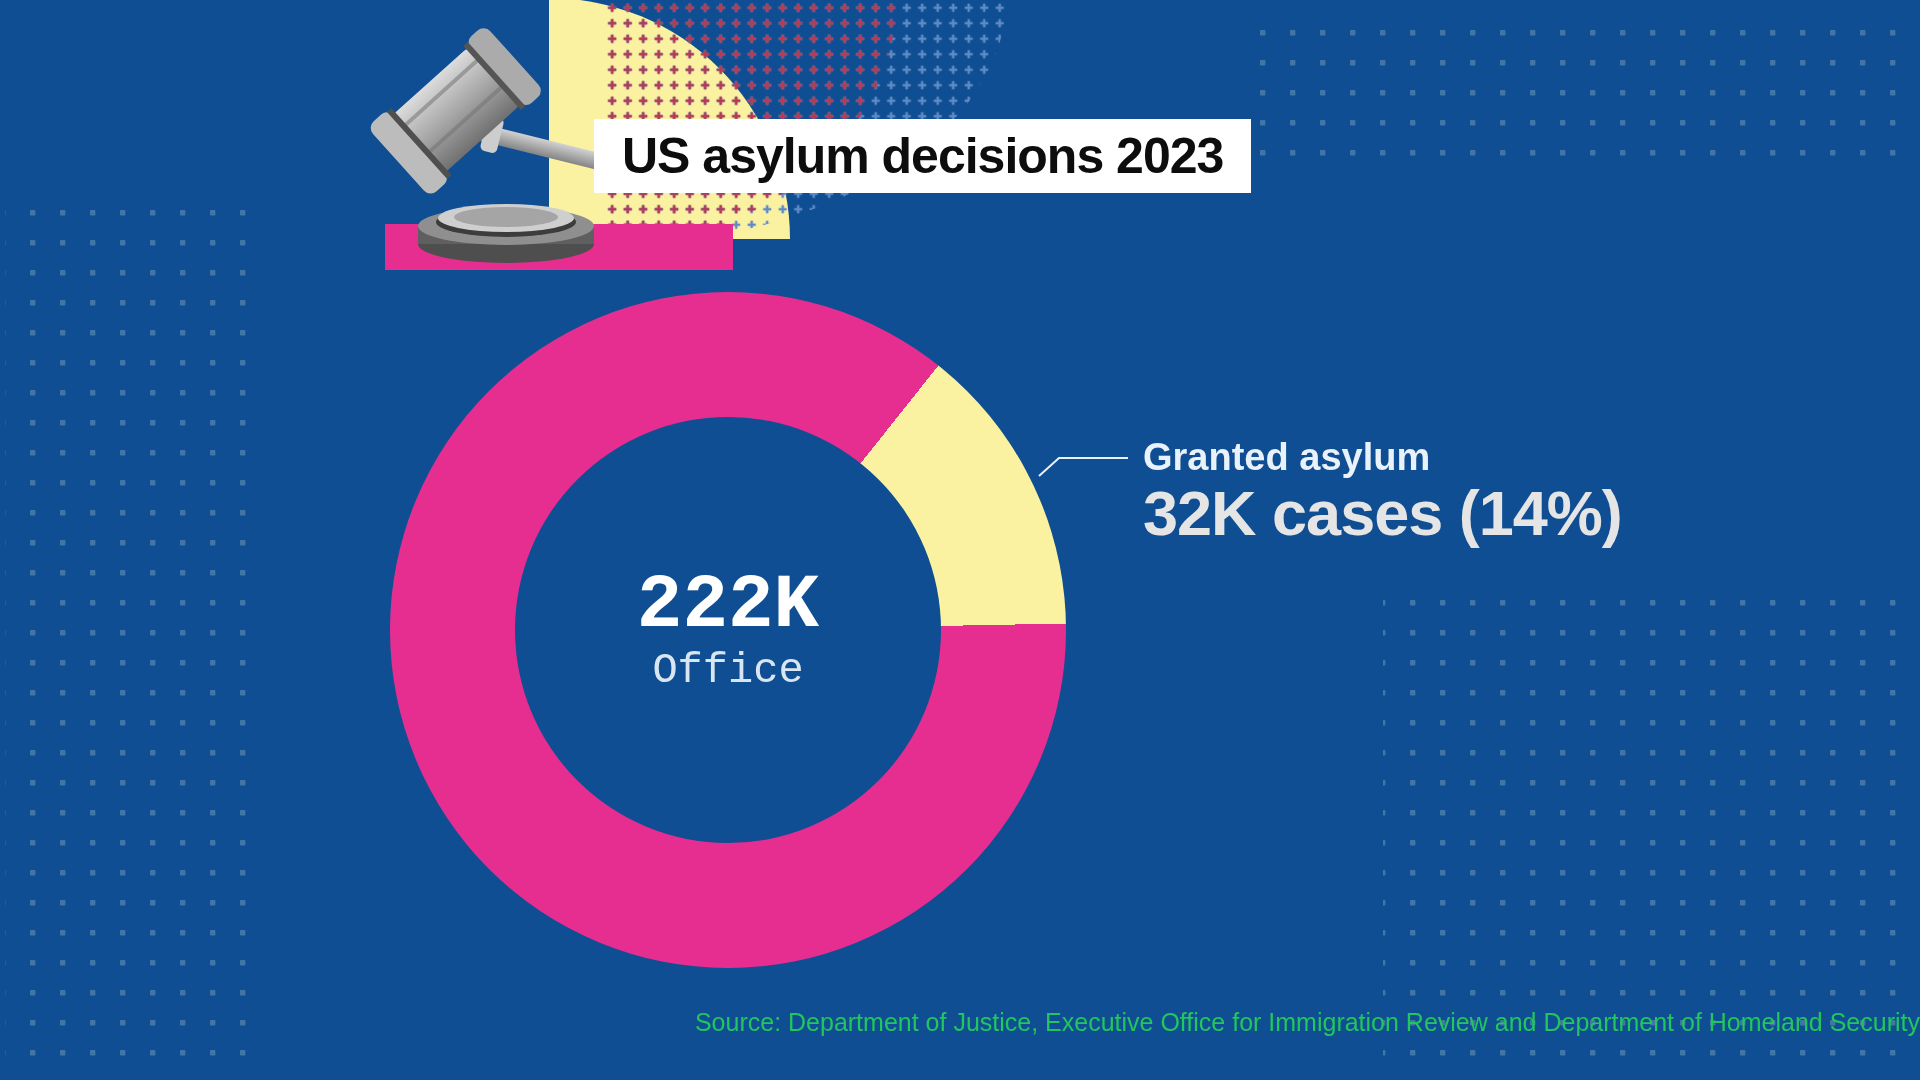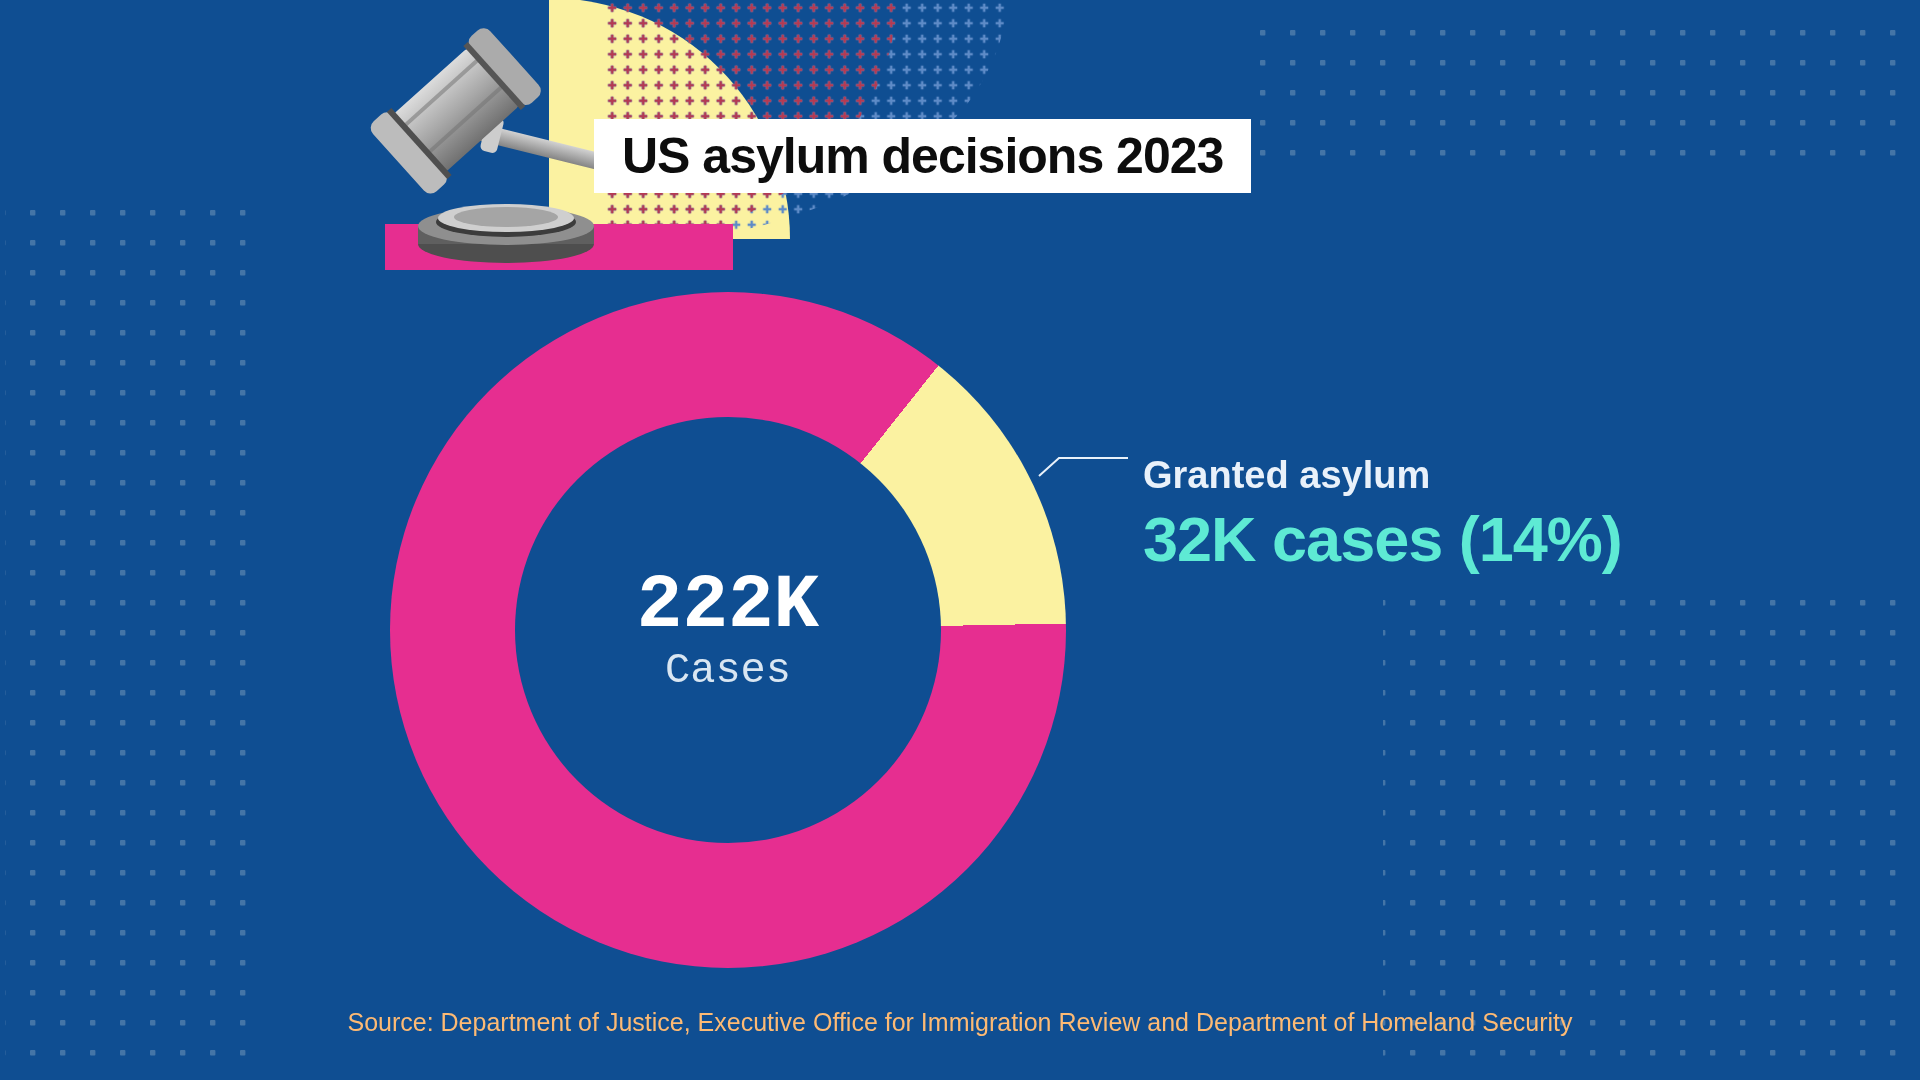--- a/index.html
+++ b/index.html
@@ -31,33 +31,33 @@
     display:flex;flex-direction:column;align-items:center;justify-content:center;
   }
   .donut-total{
     font-size:76px;font-weight:bold;color:#ffffff;line-height:1.0;
   }
   .donut-total-label{
     font-size:42px;color:#d9e6f2;margin-top:6px;line-height:1.0;
   }
 
   .callout-text{
-    position:absolute;left:1143px;top:455px;z-index:4;
+    position:absolute;left:1143px;top:437px;z-index:4;
   }
   .callout-name{
     font-size:38px;font-weight:bold;color:#e9f1fa;line-height:1.1;white-space:nowrap;
   }
   .callout-value{
-    font-size:63px;font-weight:bold;color:#5eead4;letter-spacing:-1px;
-    line-height:1.1;margin-top:8px;white-space:nowrap;
+    font-size:63px;font-weight:bold;color:#e5e5e5;letter-spacing:-1px;
+    line-height:1.1;white-space:nowrap;
   }
 
   .source-line{
-    position:absolute;left:0;top:1008px;width:100%;text-align:center;z-index:4;
-    font-size:25px;color:#fdba74;
+    position:absolute;left:0;top:1008px;width:100%;text-align:right;z-index:4;
+    font-size:25px;color:#22c55e;
   }
 </style>
 </head>
 <body style="background: rgb(15, 78, 146);">
 
 <svg class="decor-svg" width="1920" height="1080" viewBox="0 0 1920 1080">
   <defs>
     <pattern id="dots" width="30" height="30" patternUnits="userSpaceOnUse">
       <rect x="0" y="0" width="5.4" height="5.4" rx="1" fill="#4e7cab" opacity="0.85"></rect>
     </pattern>
@@ -115,21 +115,21 @@
   </g>
 </svg>
 
 <div class="title-box">
   <h1>US asylum decisions 2023</h1>
 </div>
 
 <div class="donut" id="donut" style="background: conic-gradient(from 38.5deg, rgb(251, 242, 161) 0deg, rgb(251, 242, 161) 50.4deg, rgb(230, 46, 144) 50.4deg, rgb(230, 46, 144) 360deg);">
   <div class="donut-hole" id="donut-hole" style="background: rgb(15, 78, 146); font-family: Liberation Mono, monospace;">
     <div class="donut-total">222K</div>
-    <div class="donut-total-label">Cases</div>
+    <div class="donut-total-label">Office</div>
   </div>
 </div>
 
 <svg class="callout-svg" width="1920" height="1080" viewBox="0 0 1920 1080">
   <polyline points="1039,476 1059,458 1128,458" fill="none" stroke="#e8f1fa" stroke-width="2"></polyline>
 </svg>
 
 <div class="callout-text">
   <div class="callout-name">Granted asylum</div>
   <div class="callout-value">32K cases (14%)</div>

